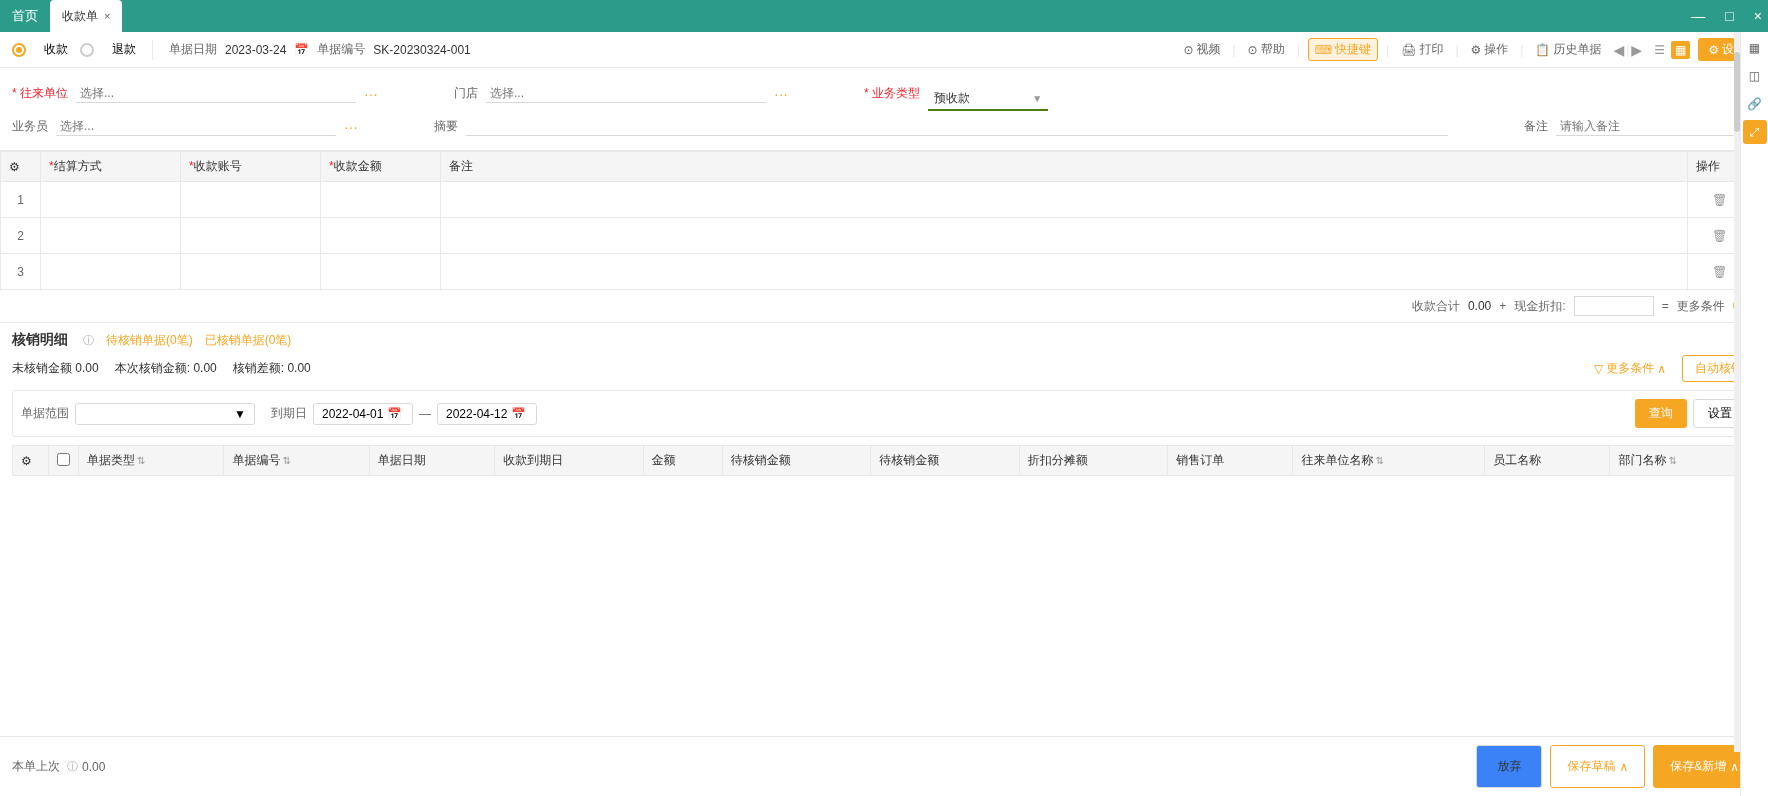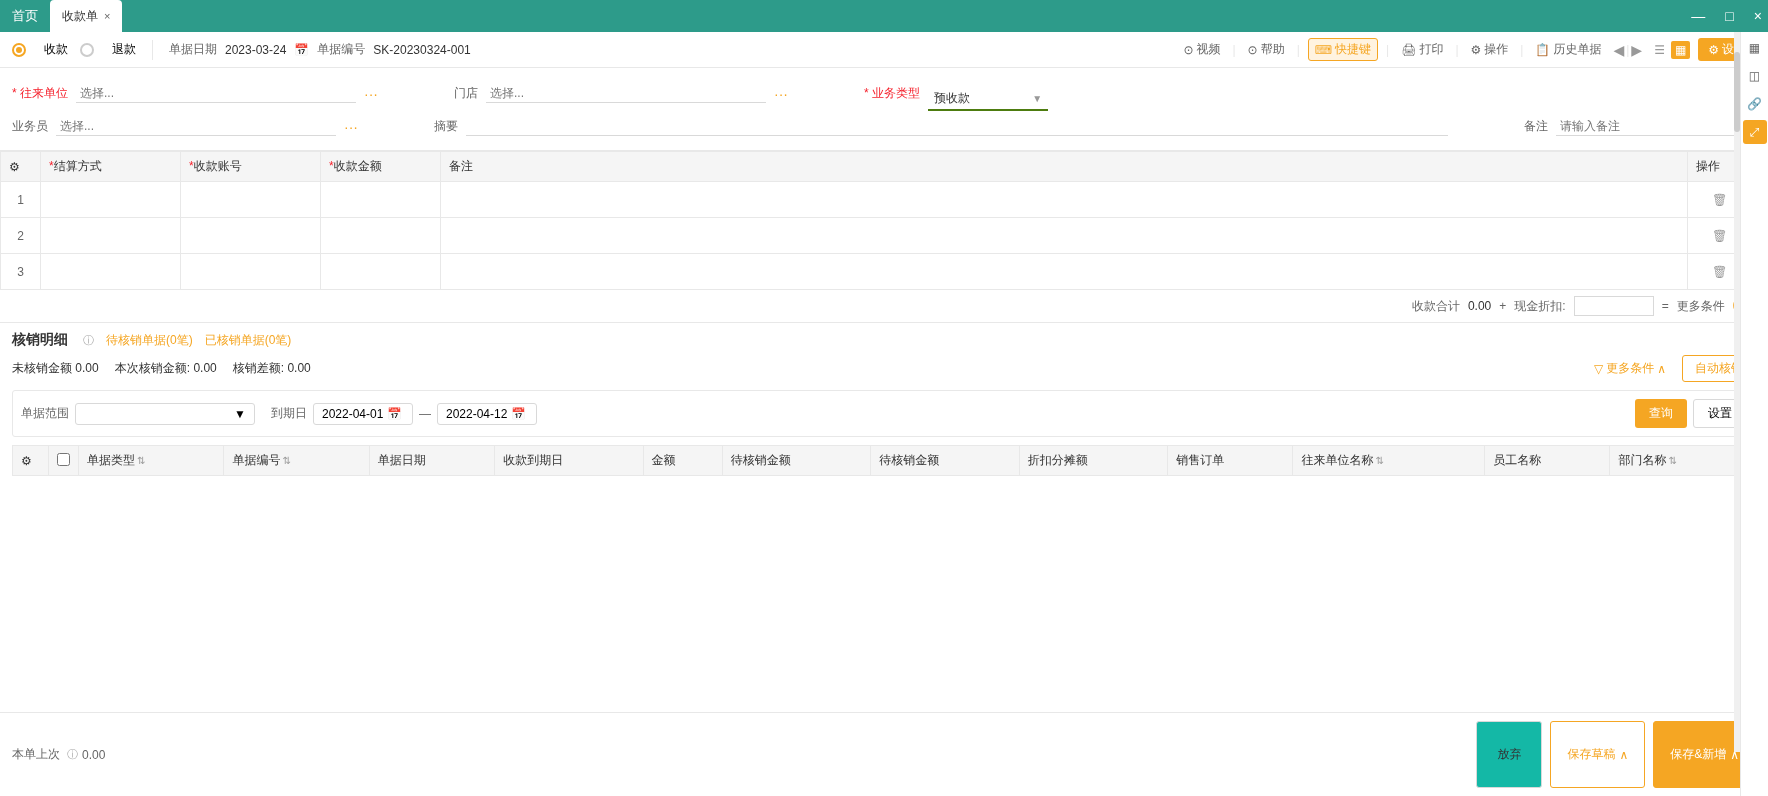--- a/index.html
+++ b/index.html
@@ -90,21 +90,21 @@
     
     
     .recon-table { width: 100%; border-collapse: collapse; }
     .recon-table th { background: #f5f5f5; border: 1px solid #e8e8e8; padding: 6px 8px; text-align: left; color: #333; font-weight: normal; font-size: 12px; }
     .sort-icon { color: #999; font-size: 10px; margin-left: 2px; cursor: pointer; }
     
     
     .bottom-bar { display: flex; align-items: center; padding: 8px 12px; background: #fff; border-top: 1px solid #e8e8e8; position: fixed; bottom: 0; width: 100%; }
     .bottom-info { color: #666; display: flex; align-items: center; gap: 4px; }
     .bottom-actions { margin-left: auto; display: flex; gap: 8px; }
-    .btn-abandon { background: #14b8a6; border: 1px solid #d9d9d9; border-radius: 3px; padding: 24px 20px; cursor: pointer; color: #333; }
+    .btn-abandon { background: #3b82f6; border: 1px solid #d9d9d9; border-radius: 3px; padding: 12px 20px; cursor: pointer; color: #333; }
     .btn-save-draft { background: #fff; border: 1px solid #f5a623; color: #f5a623; border-radius: 3px; padding: 6px 16px; cursor: pointer; display: flex; align-items: center; gap: 4px; }
     .btn-save-new { background: #f5a623; border: 1px solid #f5a623; color: #fff; border-radius: 3px; padding: 6px 16px; cursor: pointer; display: flex; align-items: center; gap: 4px; }
     
     
     .right-sidebar { position: fixed; right: 0; top: 32px; width: 28px; background: #fff; border-left: 1px solid #e8e8e8; display: flex; flex-direction: column; align-items: center; padding: 4px 0; gap: 4px; height: calc(796px - 32px); }
     .sidebar-icon { width: 24px; height: 24px; display: flex; align-items: center; justify-content: center; cursor: pointer; color: #666; border-radius: 3px; }
     .sidebar-icon-active { background: #f5a623; color: #fff !important; }
     
     .info-icon { color: #aaa; cursor: pointer; font-size: 11px; margin-left: 3px; }
     .vertical-scrollbar { position: absolute; right: 28px; top: 32px; width: 6px; background: #f0f0f0; height: calc(796px - 32px - 44px); }

